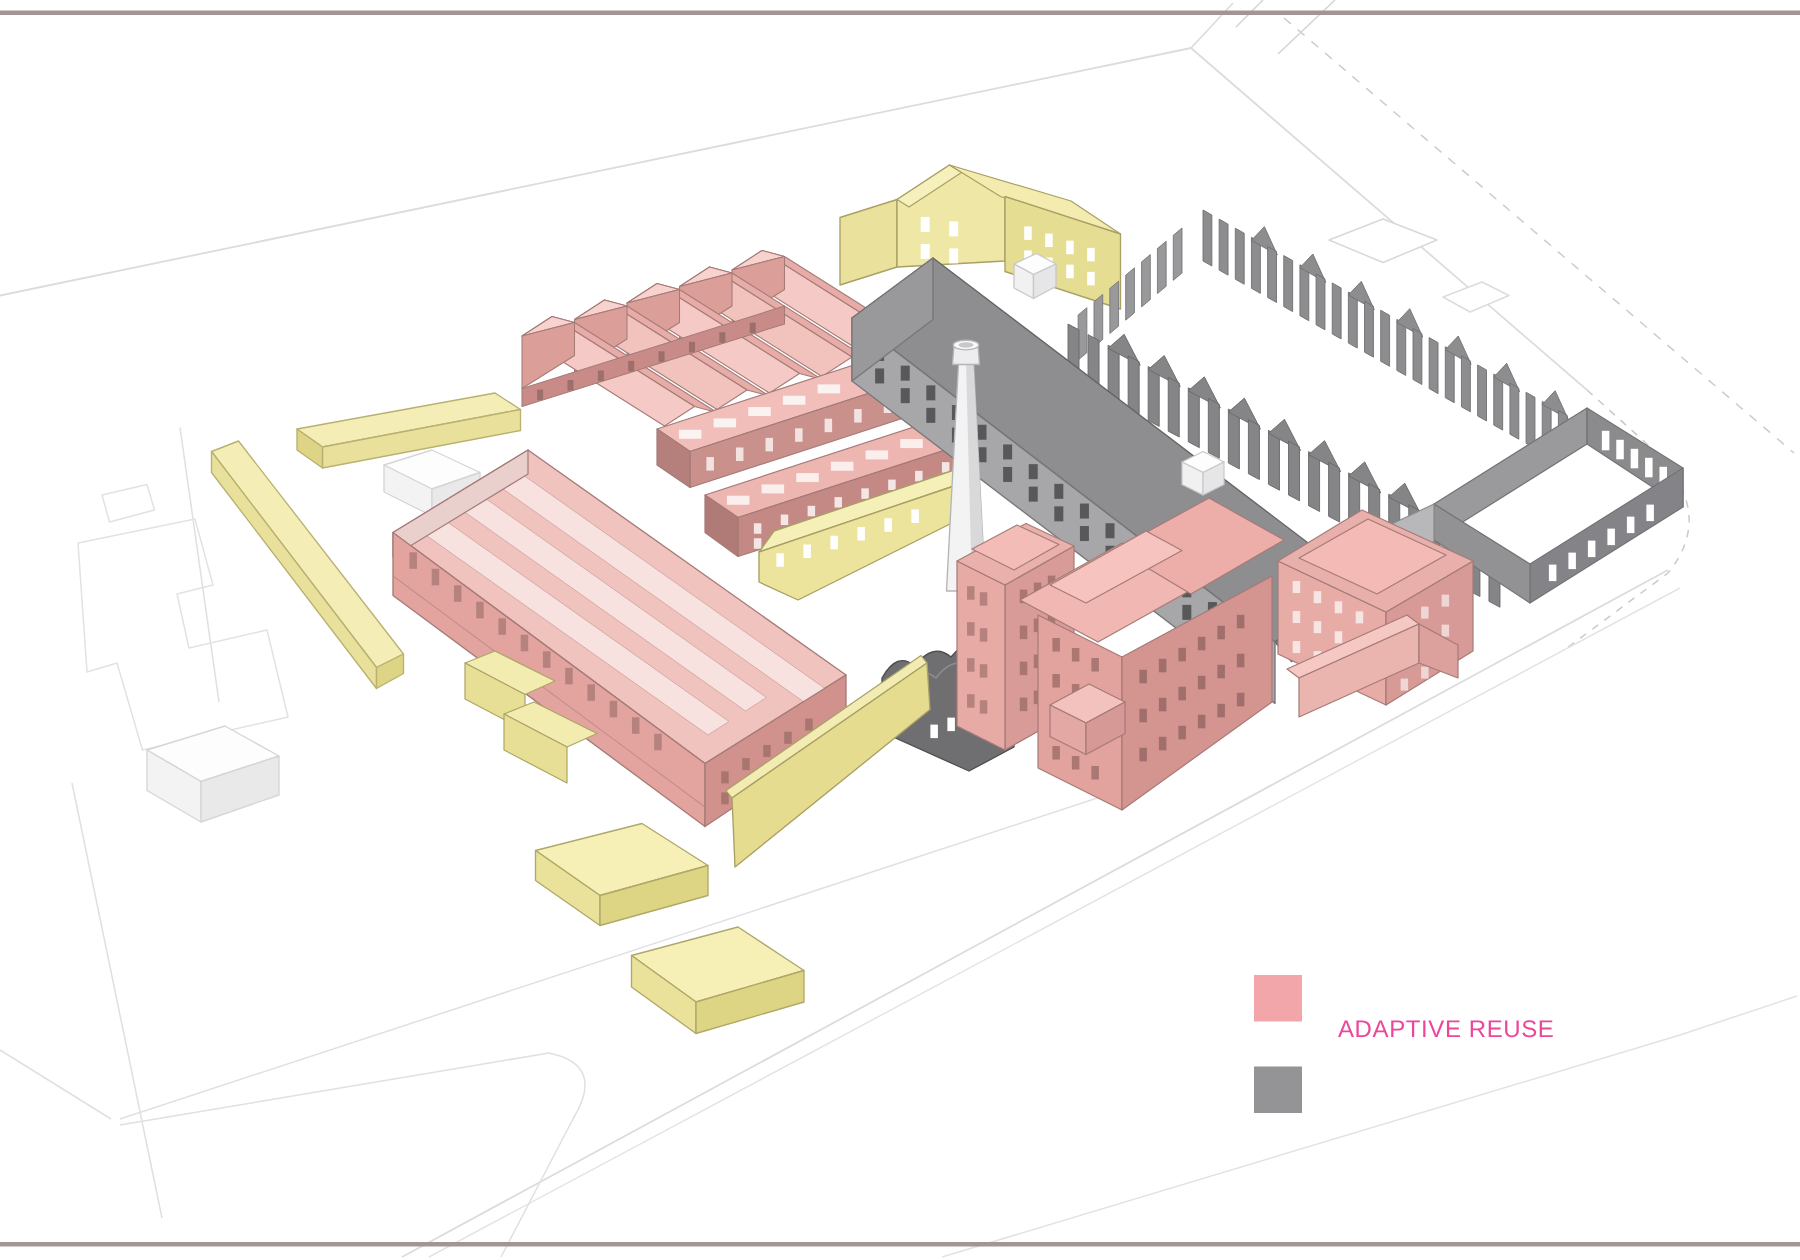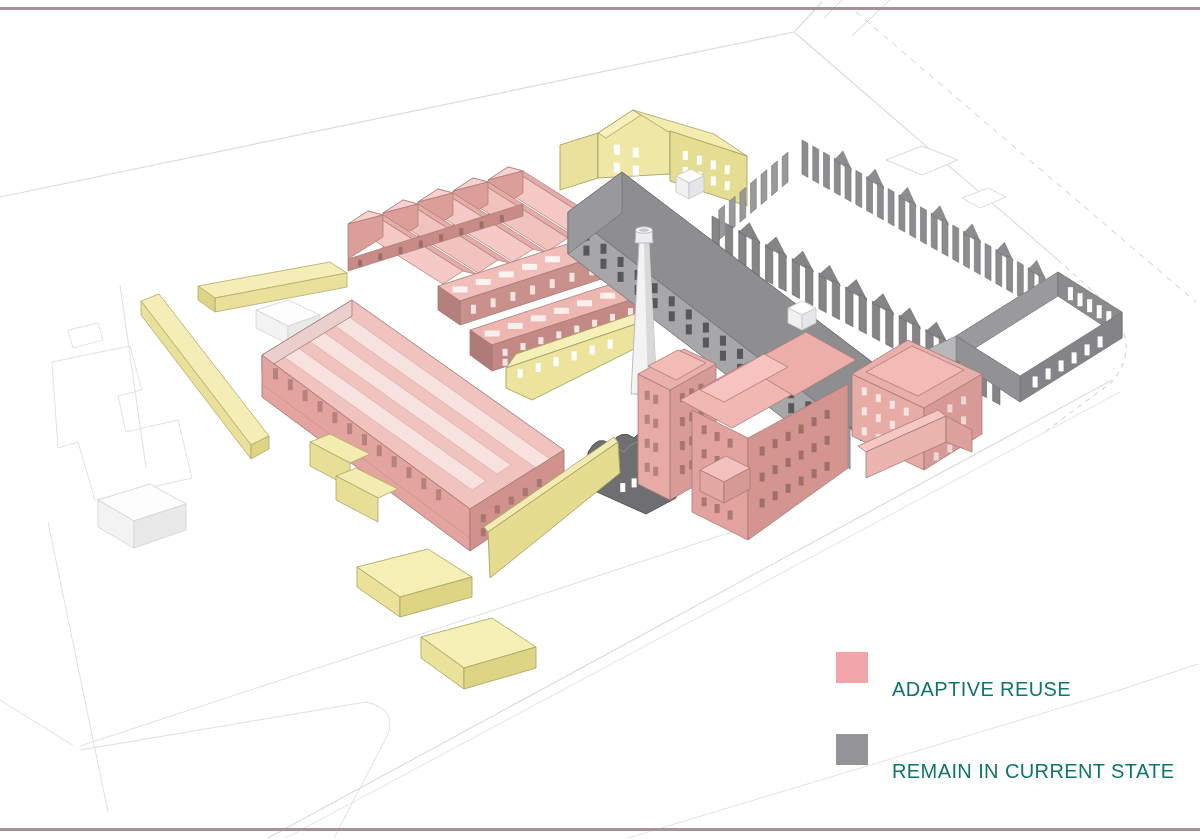--- a/index.html
+++ b/index.html
@@ -5,21 +5,21 @@
   html,body{margin:0;padding:0;background:#ffffff;}
   #stage{position:relative;width:1200px;height:840px;background:#ffffff;overflow:hidden;
          font-family:"Liberation Sans", sans-serif;}
   .rule{position:absolute;left:0;width:1200px;height:3px;background:#a39596;}
   #rule-top{top:7px;}
   #rule-bottom{top:828px;}
   #site-svg{position:absolute;left:0;top:0;}
   #legend{position:absolute;left:836px;top:634px;}
   .legend-item{display:flex;align-items:center;margin-bottom:15px;}
   .legend-swatch{width:32px;height:31px;flex:0 0 32px;}
-  .legend-label{margin-left:24px;font-size:20px;letter-spacing:0.4px;color:#0f766e;
+  .legend-label{margin-left:24px;font-size:16px;letter-spacing:0.4px;color:#ec4899;
                 font-weight:400;white-space:nowrap;margin-top:44px;}
 </style>
 </head>
 <body>
 
 <div id="stage">
   <svg id="site-svg" width="1200" height="840" viewBox="0 0 1200 840">
       <path d="M822,2 L794,32 L0,197" fill="none" stroke="#dcdcdc" stroke-width="1.2" stroke-linejoin="round"></path>
       <path d="M794,32 L1058,260" fill="none" stroke="#dcdcdc" stroke-width="1.2" stroke-linejoin="round"></path>
       <path d="M1058,260 L1098,296 Q1146,340 1112,382 L1042,434" fill="none" stroke="#c9c9c9" stroke-width="1" stroke-dasharray="5,5" stroke-linejoin="round"></path>
@@ -436,16 +436,15 @@
   <div class="rule" id="rule-top" style="background: rgb(163, 149, 150);"></div>
   <div class="rule" id="rule-bottom" style="background: rgb(163, 149, 150);"></div>
 
   <div id="legend">
     <div class="legend-item">
       <div class="legend-swatch" style="background: rgb(242, 166, 169);"></div>
       <div class="legend-label">ADAPTIVE REUSE</div>
     </div>
     <div class="legend-item">
       <div class="legend-swatch" style="background: rgb(148, 148, 151);"></div>
-      <div class="legend-label">REMAIN IN CURRENT STATE</div>
     </div>
   </div>
 </div>
 
 </body></html>

